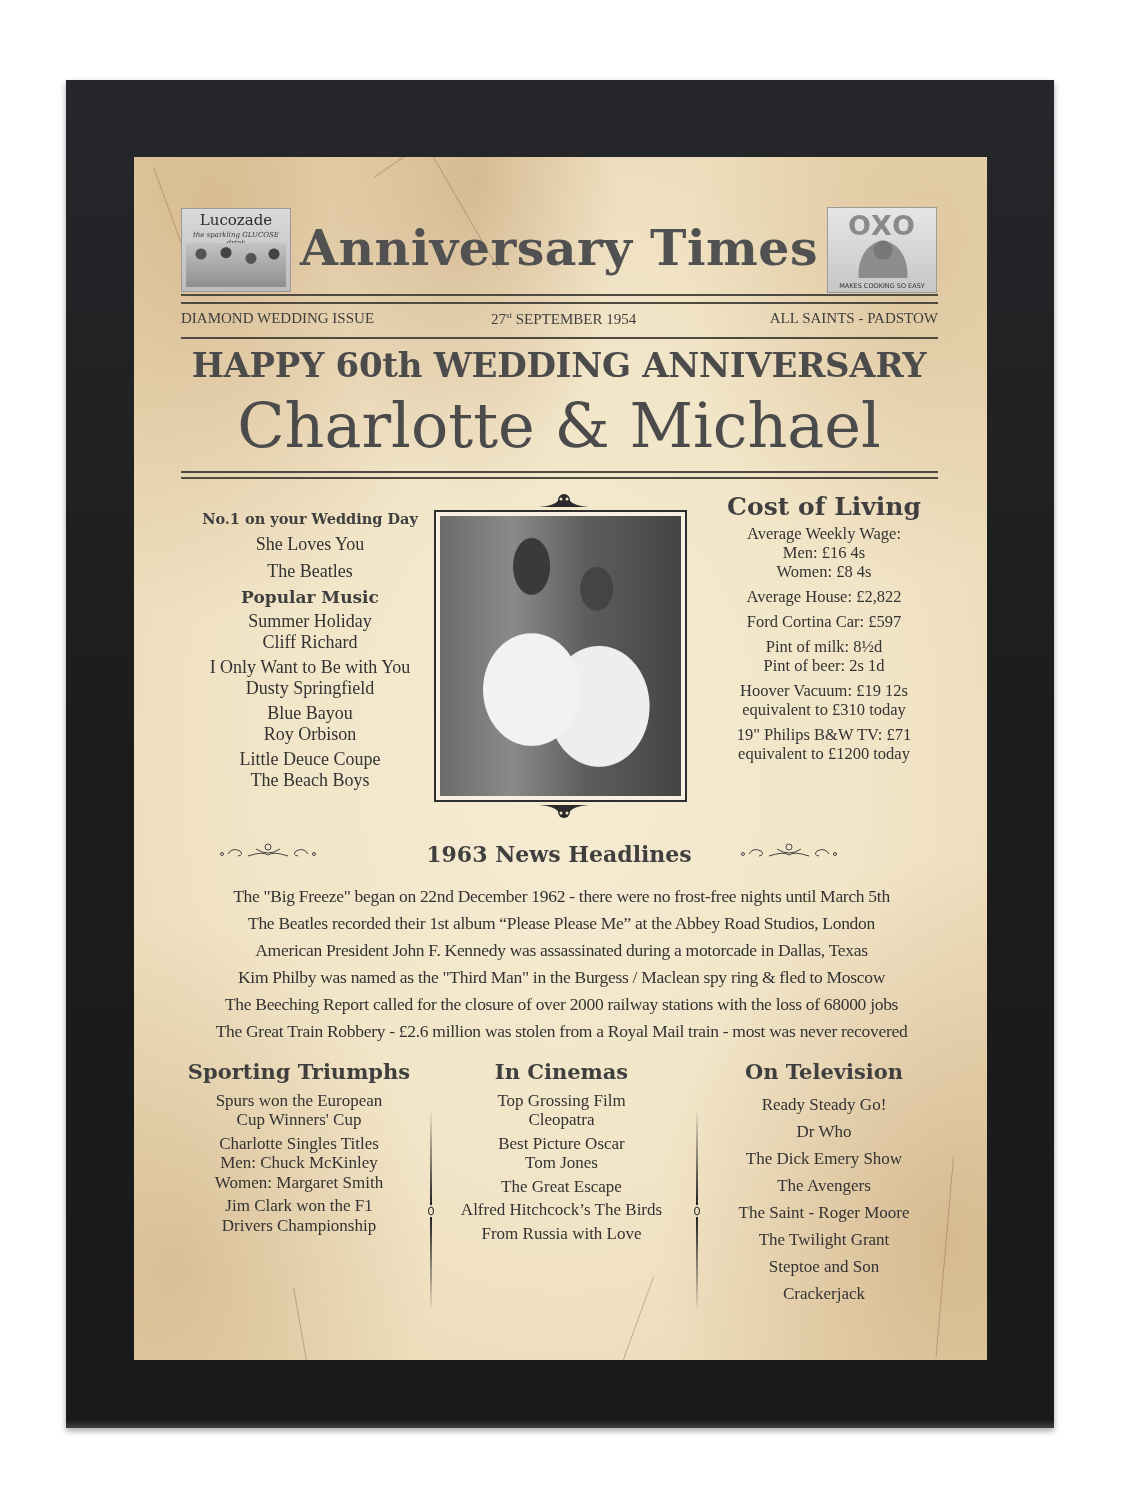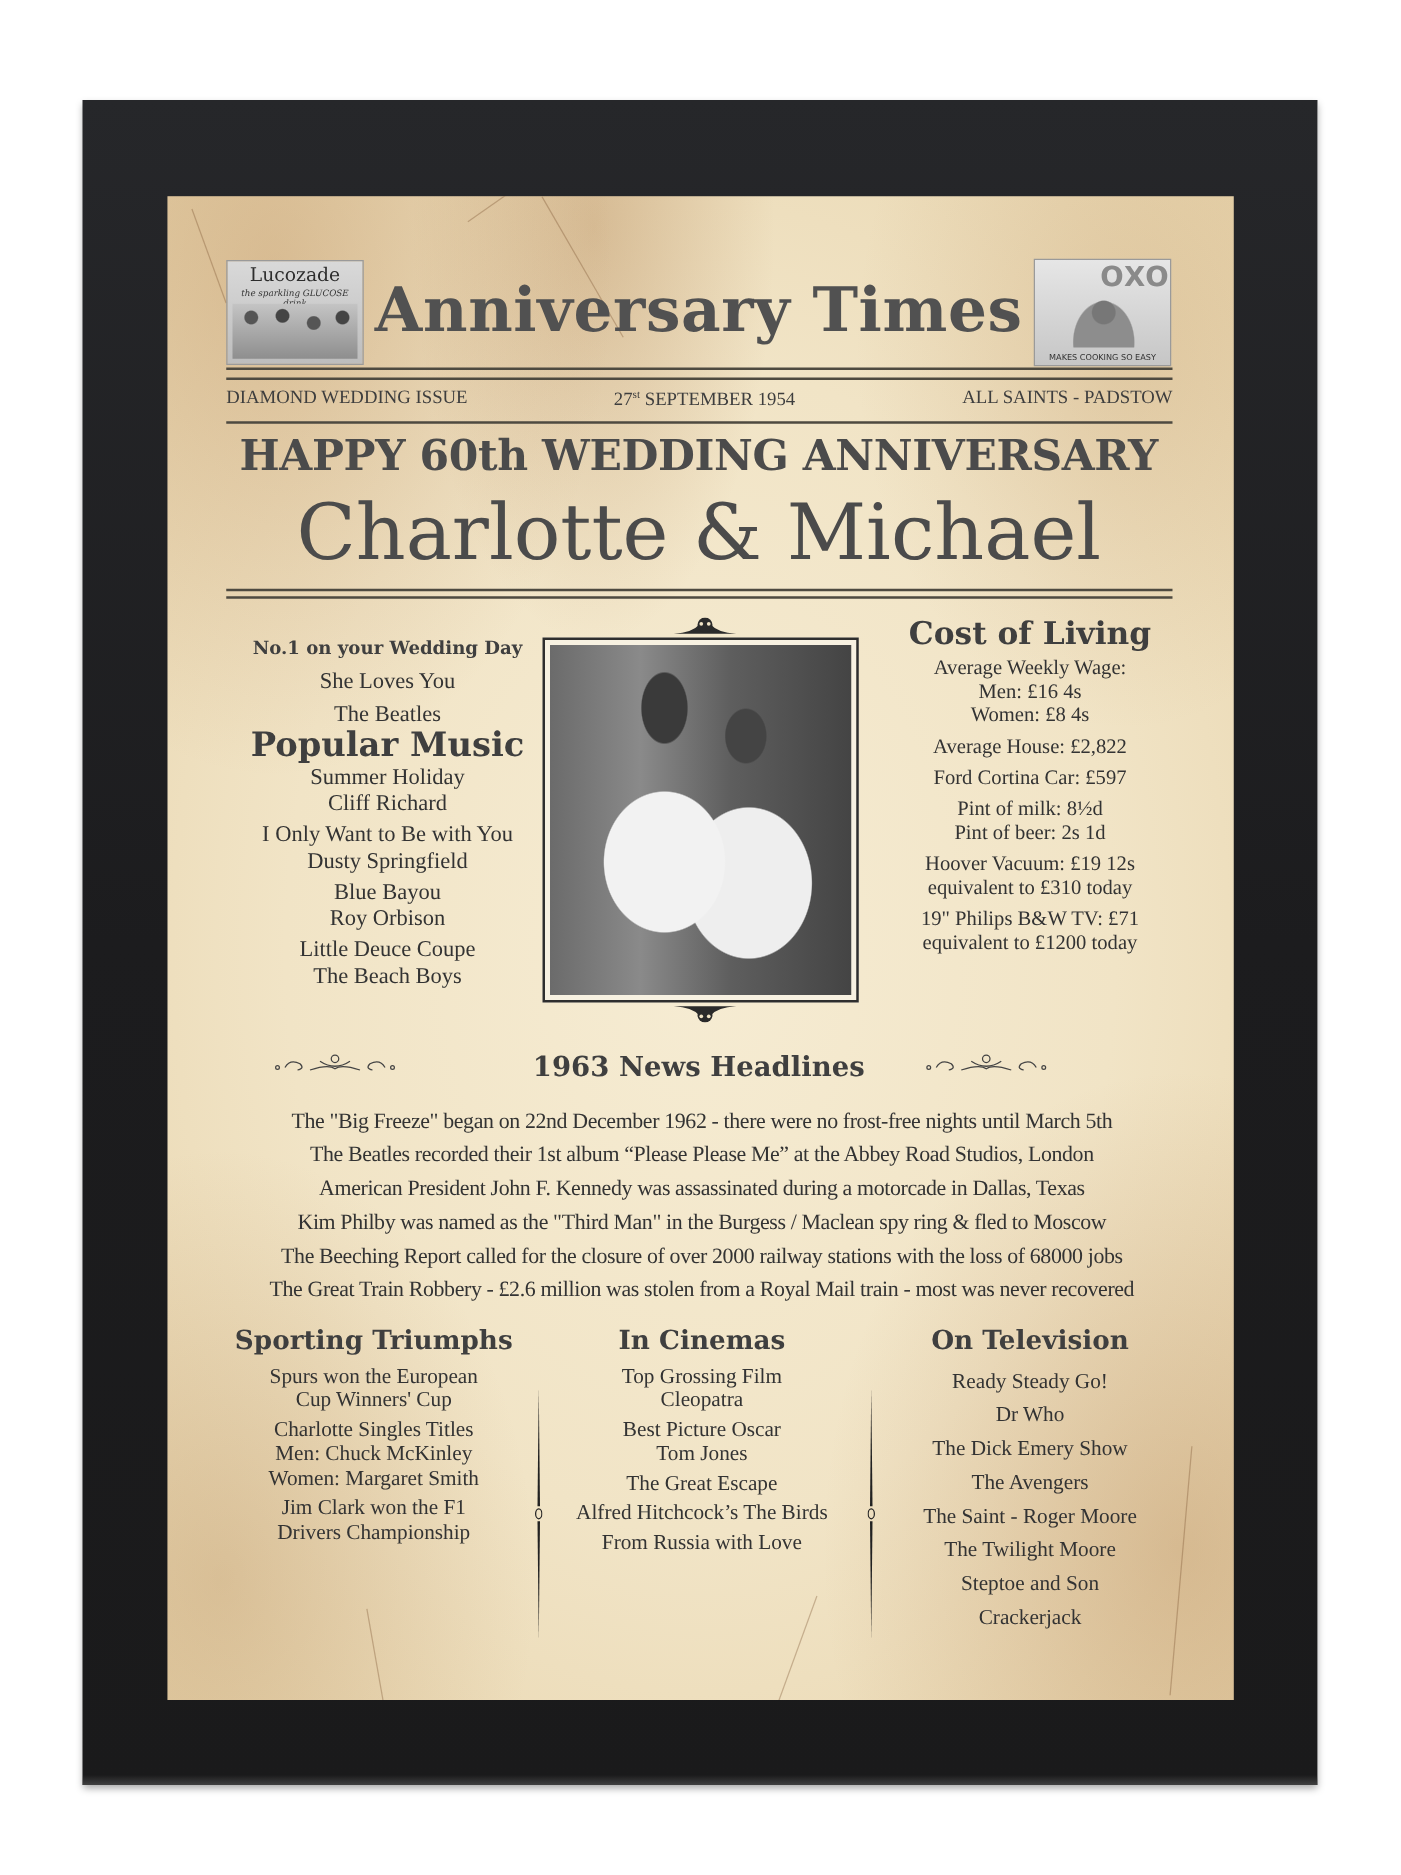--- a/index.html
+++ b/index.html
@@ -37,21 +37,21 @@
   .ad-lucozade .tag { position: absolute; left: 2px; right: 2px; top: 22px; font-family: "DejaVu Serif", serif; font-style: italic; font-size: 7px; color: #333; text-align: center; }
   .ad-lucozade .figs { position: absolute; left: 4px; right: 4px; bottom: 4px; height: 44px;
     background:
       radial-gradient(circle at 15% 25%, #555 0 5px, transparent 6px),
       radial-gradient(circle at 40% 22%, #444 0 5px, transparent 6px),
       radial-gradient(circle at 65% 35%, #555 0 5px, transparent 6px),
       radial-gradient(circle at 88% 25%, #444 0 5px, transparent 6px),
       linear-gradient(180deg, #c4c4c4 0%, #8e8e8e 100%);
   }
   .ad-oxo { left: 693px; top: 50px; width: 110px; height: 86px; background: linear-gradient(180deg,#e6e6e6,#c6c6c6); }
-  .ad-oxo .brand { position: absolute; left: 0; right: 0; top: 2px; font-family: "DejaVu Sans", sans-serif; font-weight: bold; font-size: 22px; color: #8a8a8a; text-align: right; letter-spacing: 1px; }
+  .ad-oxo .brand { position: absolute; left: 0; right: 0; top: 2px; font-family: "DejaVu Sans", sans-serif; font-weight: bold; font-size: 27px; color: #8a8a8a; text-align: center; letter-spacing: 1px; }
   .ad-oxo .chef { position: absolute; left: 28px; top: 30px; width: 54px; height: 40px;
     background:
       radial-gradient(circle at 50% 30%, #777 0 9px, transparent 10px),
       radial-gradient(ellipse at 50% 90%, #8d8d8d 0 24px, transparent 25px);
   }
   .ad-oxo .tag { position: absolute; left: 0; right: 0; bottom: 2px; font-family: "DejaVu Sans", sans-serif; font-size: 6.5px; color: #333; text-align: center; }
 
   .masthead-title {
     left: 160px; top: 62px; width: 530px; text-align: center;
     font-family: "DejaVu Serif", serif; font-weight: bold; font-size: 49px; color: #515151; letter-spacing: 0.5px;
@@ -74,21 +74,21 @@
     font-family: "DejaVu Serif", serif; font-weight: bold; font-size: 34px; color: #4b4b4b; letter-spacing: -0.3px; }
   .headline-2 { left: 40px; width: 770px; top: 232px; text-align: center;
     font-family: "DejaVu Serif", serif; font-size: 62px; color: #4b4b4b; letter-spacing: 0px; }
 
   .section-title { font-family: "DejaVu Serif", serif; font-weight: bold; color: #3f3f3f; text-align: center; }
   .body-text { font-family: "Liberation Serif", serif; color: #333; font-size: 18px; line-height: 20.5px; }
 
   .col-left { left: 26px; top: 352px; width: 300px; }
   .col-left .no1 { font-size: 14.5px; margin-bottom: 4px; }
   .col-left .entry { margin-bottom: 5px; }
-  .col-left .pm-title { font-size: 27px; margin: 1px 0 4px; }
+  .col-left .pm-title { font-size: 17px; margin: 1px 0 4px; }
 
   .photo-frame { left: 300px; top: 353px; width: 253px; height: 292px; border: 2px solid #2e2e2e; padding: 4px; background: #f7f1e1; }
   .photo { width: 100%; height: 100%;
     background:
       radial-gradient(ellipse at 38% 18%, #3a3a3a 0 18px, transparent 19px),
       radial-gradient(ellipse at 65% 26%, #444 0 16px, transparent 17px),
       radial-gradient(ellipse at 38% 62%, #f2f2f2 0 48px, transparent 49px),
       radial-gradient(ellipse at 66% 68%, #eeeeee 0 50px, transparent 51px),
       linear-gradient(90deg, #6b6b6b 0%, #8a8a8a 30%, #5e5e5e 60%, #444 100%);
   }
@@ -312,18 +312,18 @@
     <path d="M3 202 L4 107 L2 107 Z" fill="#222"></path>
   </svg>
 
   <div class="abs bottom-col tv body-text">
     <div class="section-title bc-title">On Television</div>
     <div class="item">Ready Steady Go!</div>
     <div class="item">Dr Who</div>
     <div class="item">The Dick Emery Show</div>
     <div class="item">The Avengers</div>
     <div class="item">The Saint - Roger Moore</div>
-    <div class="item">The Twilight Moore</div>
+    <div class="item">The Twilight Grant</div>
     <div class="item">Steptoe and Son</div>
     <div class="item">Crackerjack</div>
   </div>
 
 </div>
 
 </body></html>

